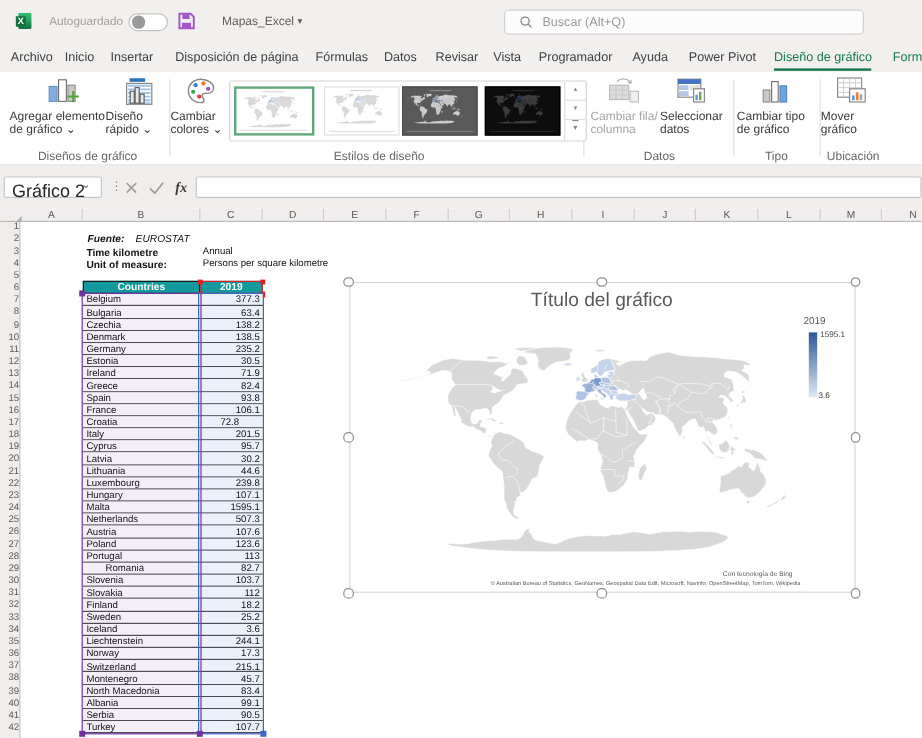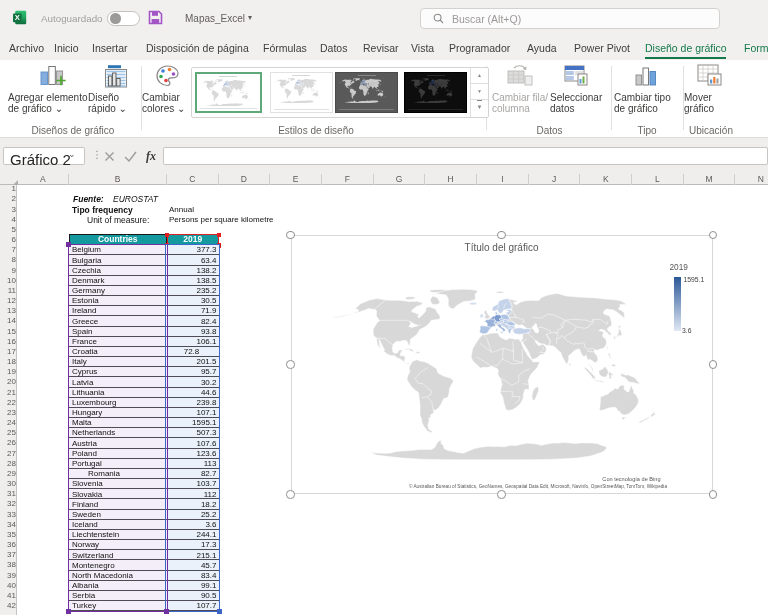--- a/index.html
+++ b/index.html
@@ -657,23 +657,23 @@
 <div class="rownum" style="top:529.98px">35</div>
 <div class="rownum" style="top:540.15px">36</div>
 <div class="rownum" style="top:550.32px">37</div>
 <div class="rownum" style="top:560.49px">38</div>
 <div class="rownum" style="top:570.66px">39</div>
 <div class="rownum" style="top:580.83px">40</div>
 <div class="rownum" style="top:591.00px">41</div>
 <div class="rownum" style="top:601.17px">42</div>
 <div class="cell" style="left:73px;top:194.4px;font-weight:bold;font-style:italic;font-size:8.5px">Fuente:</div>
 <div class="cell" style="left:113px;top:194.4px;font-style:italic;font-size:8.5px">EUROSTAT</div>
-<div class="cell" style="left:72px;top:204.5px;font-weight:bold;font-size:8.5px">Tipo frequency</div>
+<div class="cell" style="left:72px;top:204.5px;font-weight:bold;font-size:8.5px">Time kilometre</div>
 <div class="cell" style="left:169px;top:204.5px">Annual</div>
-<div class="cell" style="left:87px;top:214.7px;font-weight:normal;font-size:8.5px">Unit of measure:</div>
+<div class="cell" style="left:72px;top:214.7px;font-weight:bold;font-size:8.5px">Unit of measure:</div>
 <div class="cell" style="left:169px;top:214.7px">Persons per square kilometre</div>
 <div class="abs" style="left:69px;top:234.0px;width:97.5px;height:11.2px;background:#13999e;border:1.2px solid #1a1a1a;color:#fff;font-weight:bold;font-size:8.5px;text-align:center;line-height:9.2px">Countries</div>
 <div class="abs" style="left:166.5px;top:234.0px;width:52.5px;height:11.2px;background:#13999e;border:1.6px solid #e02020;color:#fff;font-weight:bold;font-size:8.5px;text-align:center;line-height:9.2px">2019</div>
 <div class="abs" style="left:164.5px;top:232.5px;width:4.5px;height:4.5px;background:#e02020"></div>
 <div class="abs" style="left:216.5px;top:232.5px;width:4.5px;height:4.5px;background:#e02020"></div>
 <div class="abs" style="left:164.5px;top:243.2px;width:4.5px;height:4.5px;background:#e02020"></div>
 <div class="abs" style="left:216.5px;top:243.2px;width:4.5px;height:4.5px;background:#e02020"></div>
 <div class="abs" style="left:69px;top:245.22px;width:97.5px;height:10.17px;background:#f3eef8;border-bottom:1px solid #4d4b56"></div>
 <div class="abs" style="left:166.5px;top:245.22px;width:52.5px;height:10.17px;background:#eaf1fa;border-bottom:1px solid #4d4b56"></div>
 <div class="cell" style="left:72px;top:245.42px">Belgium</div>
@@ -819,21 +819,21 @@
 <div class="cell" style="left:72px;top:601.37px">Turkey</div>
 <div class="cell" style="left:166.5px;top:601.37px;width:50.0px;text-align:right">107.7</div>
 <div class="abs" style="left:68px;top:244.22px;width:99.5px;height:368.12px;border:1.6px solid #7030a0;pointer-events:none"></div>
 <div class="abs" style="left:165.0px;top:244.22px;width:55.0px;height:368.12px;border:1.6px solid #3a66c8;pointer-events:none"></div>
 <div class="abs" style="left:66px;top:242.22px;width:5px;height:5px;background:#7030a0"></div>
 <div class="abs" style="left:66px;top:609.34px;width:5px;height:5px;background:#7030a0"></div>
 <div class="abs" style="left:164.0px;top:609.34px;width:5px;height:5px;background:#7030a0"></div>
 <div class="abs" style="left:217.0px;top:609.34px;width:5px;height:5px;background:#3a66c8"></div>
 <div class="abs" style="left:290.5px;top:234.9px;width:422.2px;height:259.3px;background:#fff;border:1px solid #d7d7d7"></div>
 <div class="abs" style="left:290.5px;top:234.9px;width:422.2px;height:259.3px;overflow:hidden" id="chart">
-    <div class="abs" style="left:0;top:7.5px;width:422px;text-align:center;font-size:10px;color:#595959">Título del gráfico</div>
+    <div class="abs" style="left:0;top:7.5px;width:422px;text-align:center;font-size:16px;color:#595959">Título del gráfico</div>
     <div class="abs" style="left:379px;top:27.5px;width:40px;font-size:8.3px;color:#595959">2019</div>
     <div class="abs" style="left:383.5px;top:42.5px;width:6.5px;height:54px;background:linear-gradient(#2c5898,#dfe8f4)"></div>
     <div class="abs" style="left:393px;top:41px;font-size:6.8px;color:#404040">1595.1</div>
     <div class="abs" style="left:391.5px;top:92.5px;font-size:6.8px;color:#404040">3.6</div>
     <div class="abs" style="left:227px;top:240.8px;width:143px;text-align:right;font-size:5.6px;color:#595959">Con tecnología de Bing</div>
     <div class="abs" style="left:40px;top:249px;width:414px;text-align:center;font-size:5.4px;color:#595959;transform:scale(0.87);transform-origin:50% 0">© Australian Bureau of Statistics, GeoNames, Geospatial Data Edit, Microsoft, Navinfo, OpenStreetMap, TomTom, Wikipedia</div>
     <svg id="wmap" style="position:absolute;left:29px;top:46px;filter:blur(0.35px)" width="392" height="184" viewBox="319.5 281 392 184">
 <g stroke="#ffffff" stroke-width="0.55" stroke-linejoin="round" fill="#d8d8d8">
 <path d="M354.5 309.1L359.8 303.8L369.0 300.1L376.6 298.5L382.8 299.6L389.2 300.3L396.7 300.2L403.3 300.8L408.6 301.5L416.9 301.3L420.1 302.4L423.4 302.4L419.8 305.2L415.6 306.7L411.4 310.3L411.4 312.0L414.3 312.6L416.1 313.8L418.7 313.9L417.2 316.5L418.7 318.0L420.8 315.7L423.2 313.6L425.0 311.3L425.4 308.6L426.9 306.9L430.0 307.0L432.2 308.1L435.2 309.1L435.7 310.6L436.8 312.6L438.9 315.1L439.8 317.2L438.9 319.3L435.2 319.8L430.8 320.3L427.8 324.5L423.4 327.5L419.3 329.4L416.1 334.8L409.8 339.3L409.5 345.2L407.8 345.0L407.3 342.8L406.0 340.7L402.3 340.4L399.6 341.5L396.2 341.2L392.9 343.9L391.9 347.6L392.4 352.0L394.5 353.4L397.1 352.7L398.4 350.0L402.0 349.7L399.9 353.6L399.9 355.8L403.1 355.8L404.7 357.4L404.1 360.6L402.8 362.2L405.8 363.5L408.0 362.8L410.0 364.4L408.7 363.8L406.5 364.2L404.6 362.3L402.2 360.9L399.8 359.0L396.9 357.9L393.7 355.5L391.1 355.8L387.4 354.4L383.3 351.6L384.0 349.7L382.3 346.6L381.0 343.9L379.1 340.1L377.7 338.7L378.8 339.6L378.8 342.8L379.7 347.1L380.0 348.2L377.9 346.2L376.6 343.0L376.1 339.0L375.5 337.7L373.1 335.8L372.7 332.6L372.6 329.3L374.6 326.1L376.7 322.4L379.1 320.8L378.0 319.3L377.1 317.7L375.8 316.2L376.0 313.1L376.1 310.9L374.6 309.6L370.9 308.9L368.0 308.6L364.7 310.1L361.5 311.1L357.3 312.6L352.4 313.6L348.7 314.6L354.2 312.8L358.0 311.3L358.2 310.1L356.7 309.3Z"></path>
 <path d="M349.9 314.3L342.1 316.4L335.8 317.4L332.1 318.0L333.3 317.0L338.9 316.2L347.5 314.6L351.1 313.6Z"></path>

